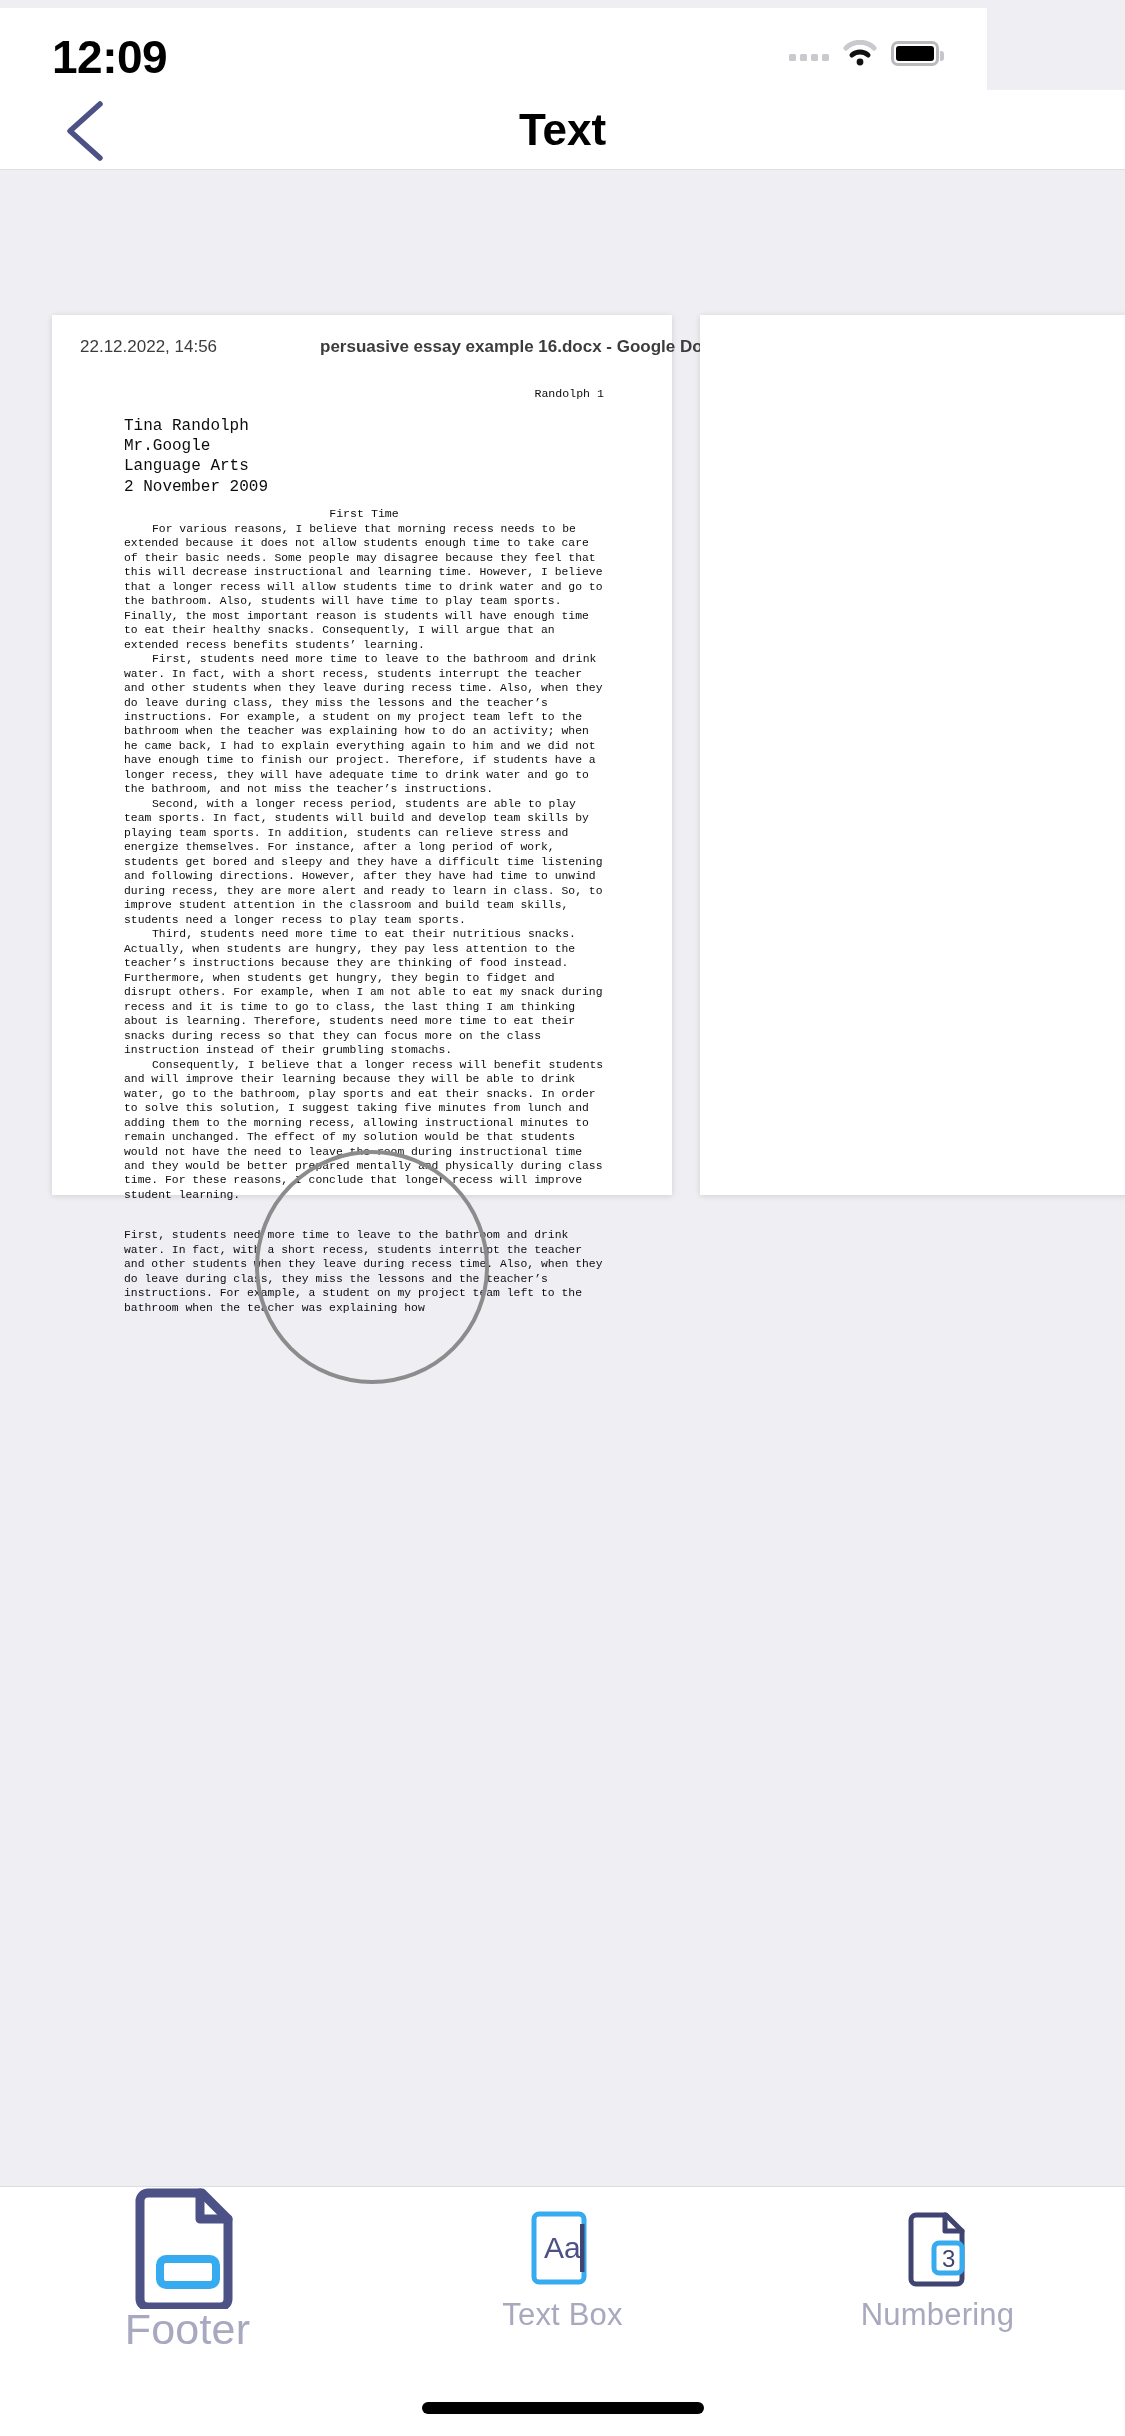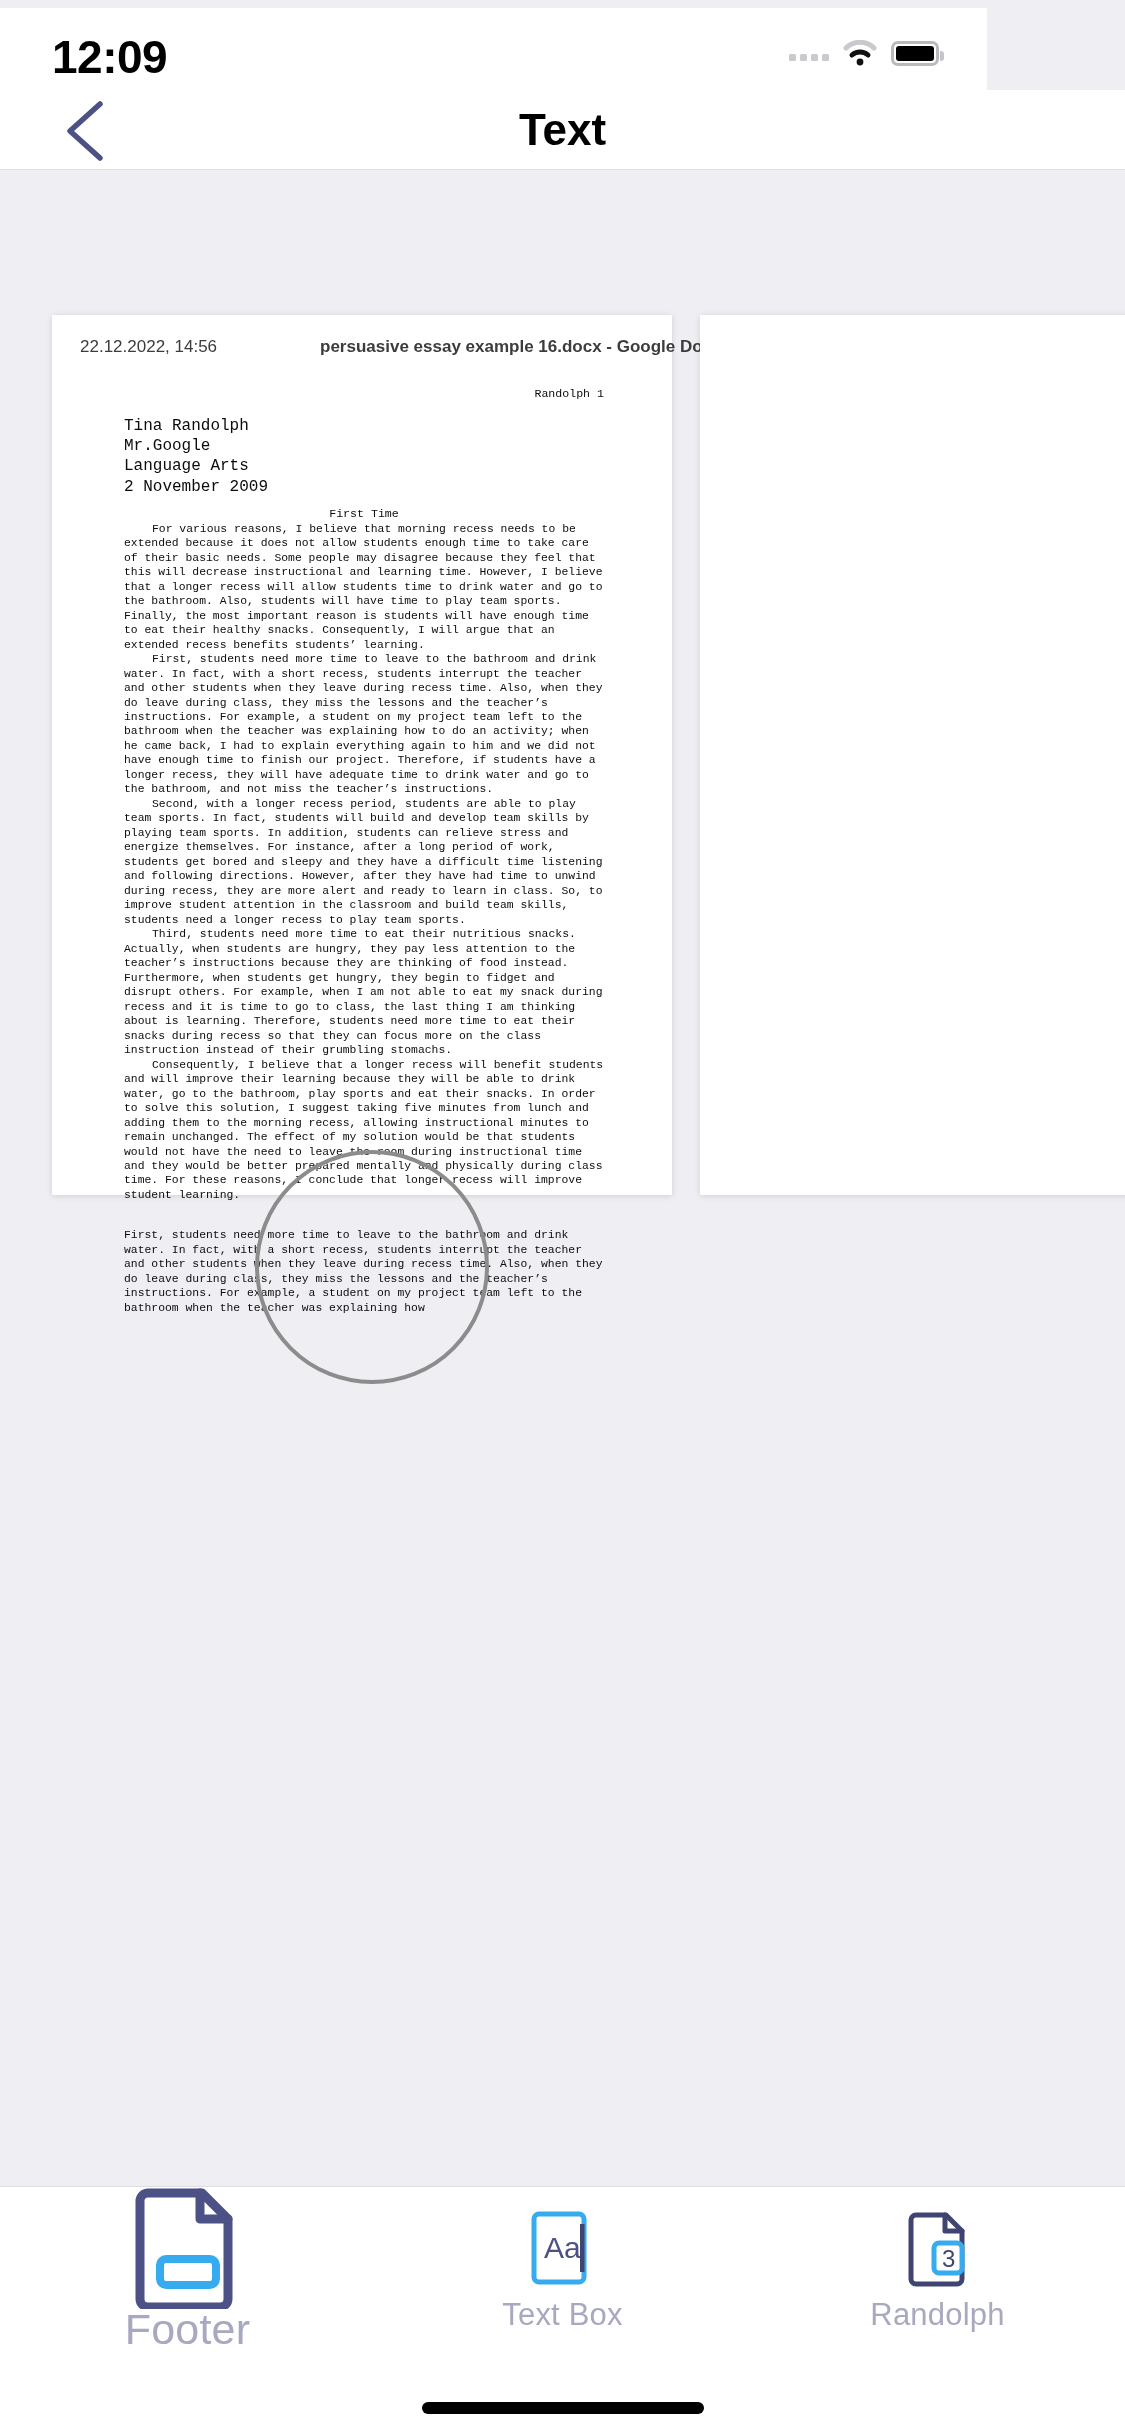--- a/index.html
+++ b/index.html
@@ -217,21 +217,21 @@
 
       <div class="tb-item">
         <div class="tb-icon">
           <svg width="64" height="78" viewBox="0 0 64 78">
             <path d="M10 6 h30 l16 16 v48 a5 5 0 0 1 -5 5 h-41 a5 5 0 0 1 -5 -5 v-59 a5 5 0 0 1 5 -5 z" fill="none" stroke="#3F4470" stroke-width="5" stroke-linejoin="round"></path>
             <path d="M39 6 v16 h17" fill="none" stroke="#3F4470" stroke-width="5" stroke-linejoin="round" stroke-linecap="round"></path>
             <rect x="28" y="34" width="28" height="30" rx="5" ry="5" fill="#fff" stroke="#36ABF0" stroke-width="5"></rect>
             <text x="36" y="58" font-family="Liberation Sans, sans-serif" font-size="24" fill="#3F4470">3</text>
           </svg>
         </div>
-        <div class="tb-label">Randolph</div>
+        <div class="tb-label">Numbering</div>
       </div>
 
     </div>
     <div class="home-indicator"></div>
   </div>
 
   <div class="spot"></div>
 
 </div>
 

